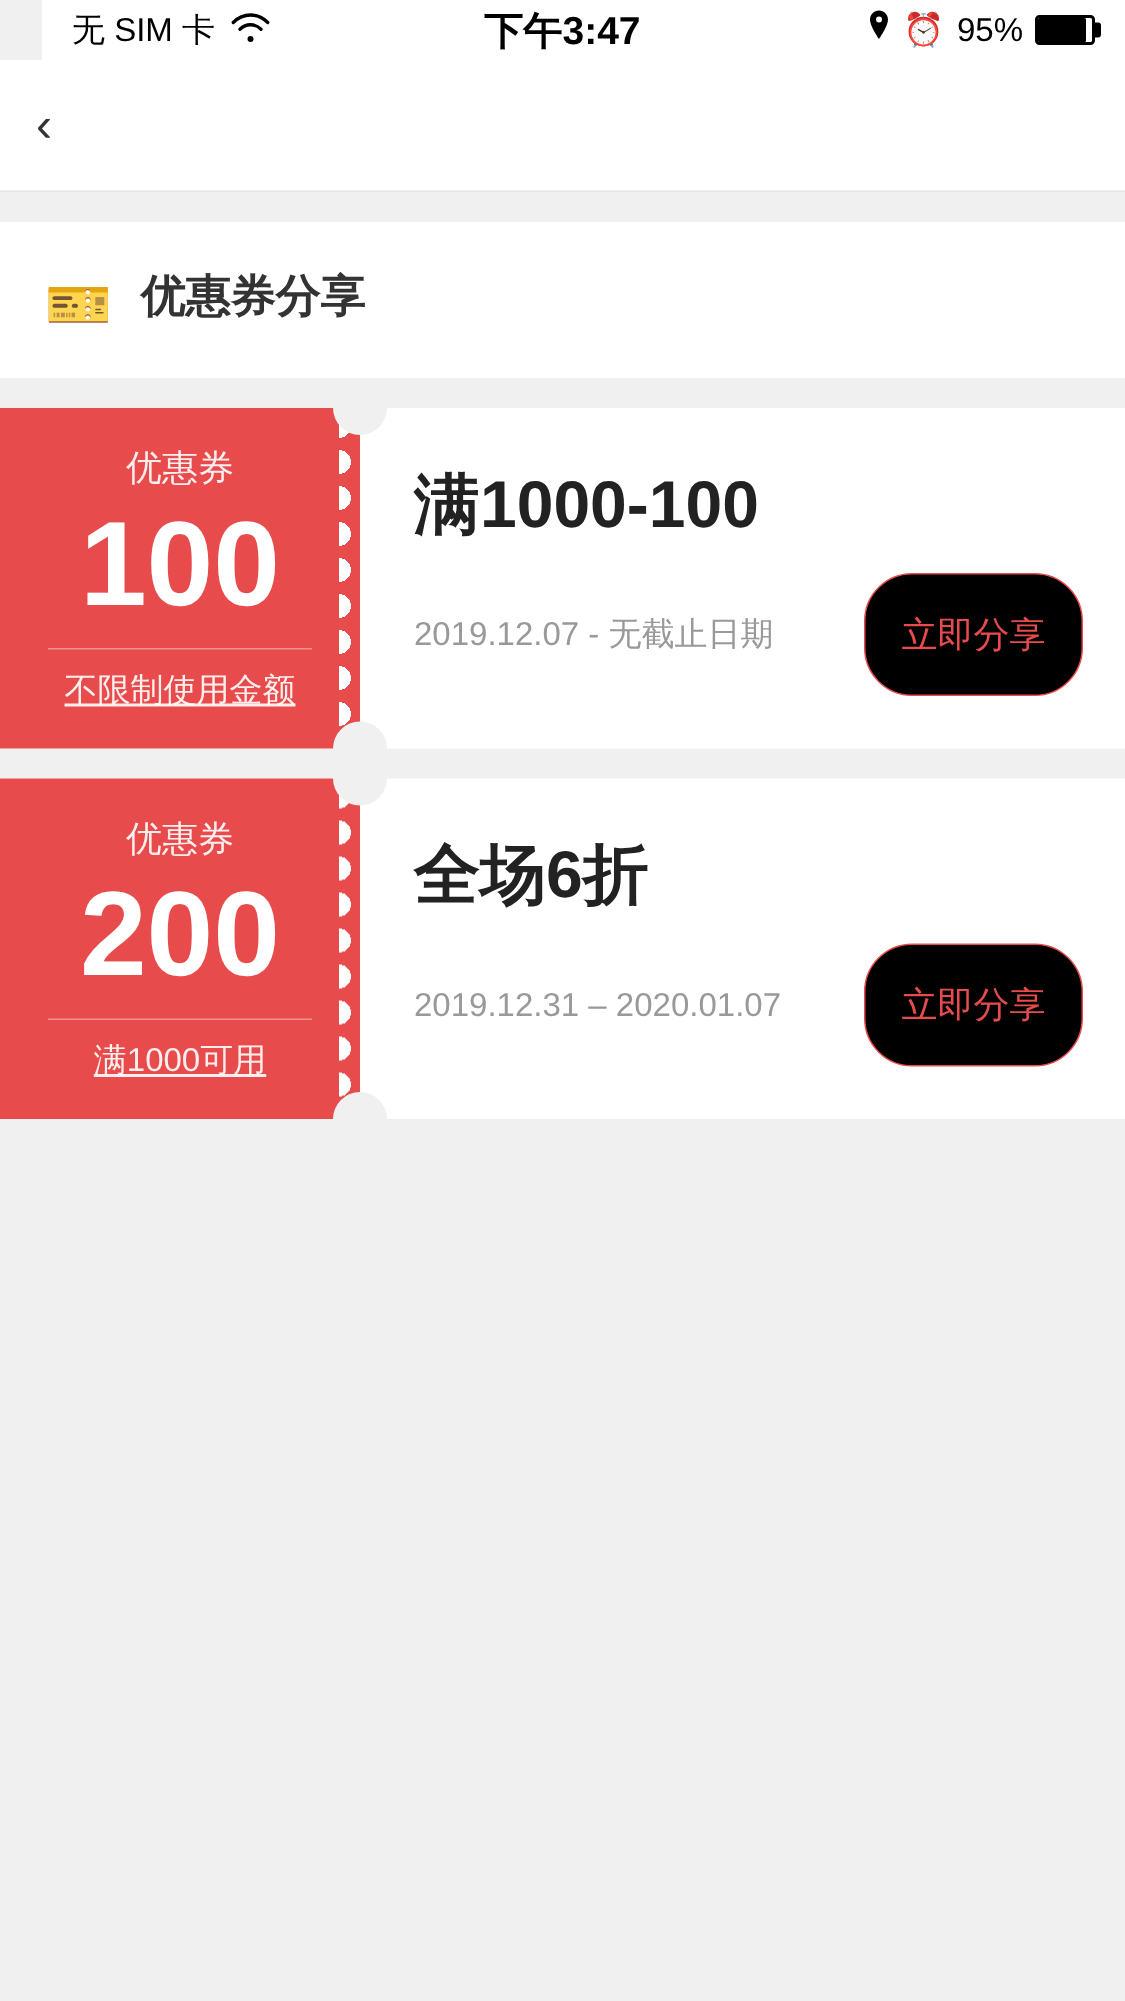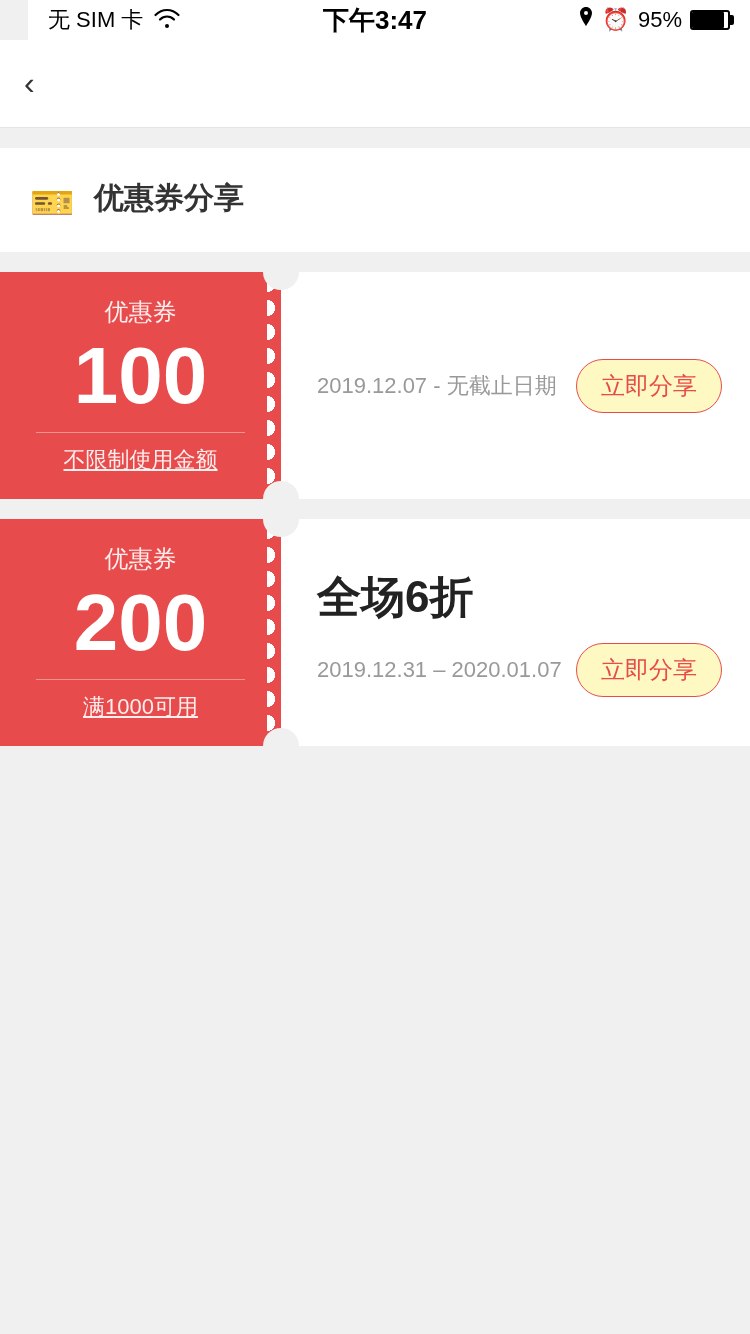--- a/index.html
+++ b/index.html
@@ -135,21 +135,21 @@
       background: #fff;
       display: flex;
       flex-direction: row;
       position: relative;
       overflow: visible;
       margin: 0 0;
     }
 
     
     .coupon-left {
-      width: 281px;
+      width: 240px;
       background: #e84b4b;
       display: flex;
       flex-direction: column;
       align-items: center;
       justify-content: space-between;
       padding: 24px 10px;
       position: relative;
       flex-shrink: 0;
     }
 
@@ -235,23 +235,23 @@
       gap: 12px;
     }
     .coupon-date {
       font-size: 22px;
       color: #999;
       flex: 1;
     }
     .share-btn {
       border: 1.5px solid #e84b4b;
       color: #e84b4b;
-      background: #fef9c3;
+      background: #000000;
       border-radius: 32px;
-      padding: 10px 24px;
+      padding: 24px 24px;
       font-size: 24px;
       cursor: pointer;
       white-space: nowrap;
       flex-shrink: 0;
     }
 
     
     .empty-area {
       flex: 1;
       min-height: 500px;
@@ -302,20 +302,21 @@
 <div class="coupon-card">
     <div class="coupon-left">
       <div class="coupon-notch-top"></div>
       <div class="coupon-label">优惠券</div>
       <div class="coupon-amount">100</div>
       <div class="coupon-divider"></div>
       <div class="coupon-condition">不限制使用金额</div>
       <div class="coupon-notch-bottom"></div>
     </div>
     <div class="coupon-right">
+      <div class="coupon-name">满1000-100</div>
       <div class="coupon-meta">
         <div class="coupon-date">2019.12.07 - 无截止日期</div>
         <button class="share-btn">立即分享</button>
       </div>
     </div>
   </div>
     <div class="coupon-card">
     <div class="coupon-left">
       <div class="coupon-notch-top"></div>
       <div class="coupon-label">优惠券</div>

